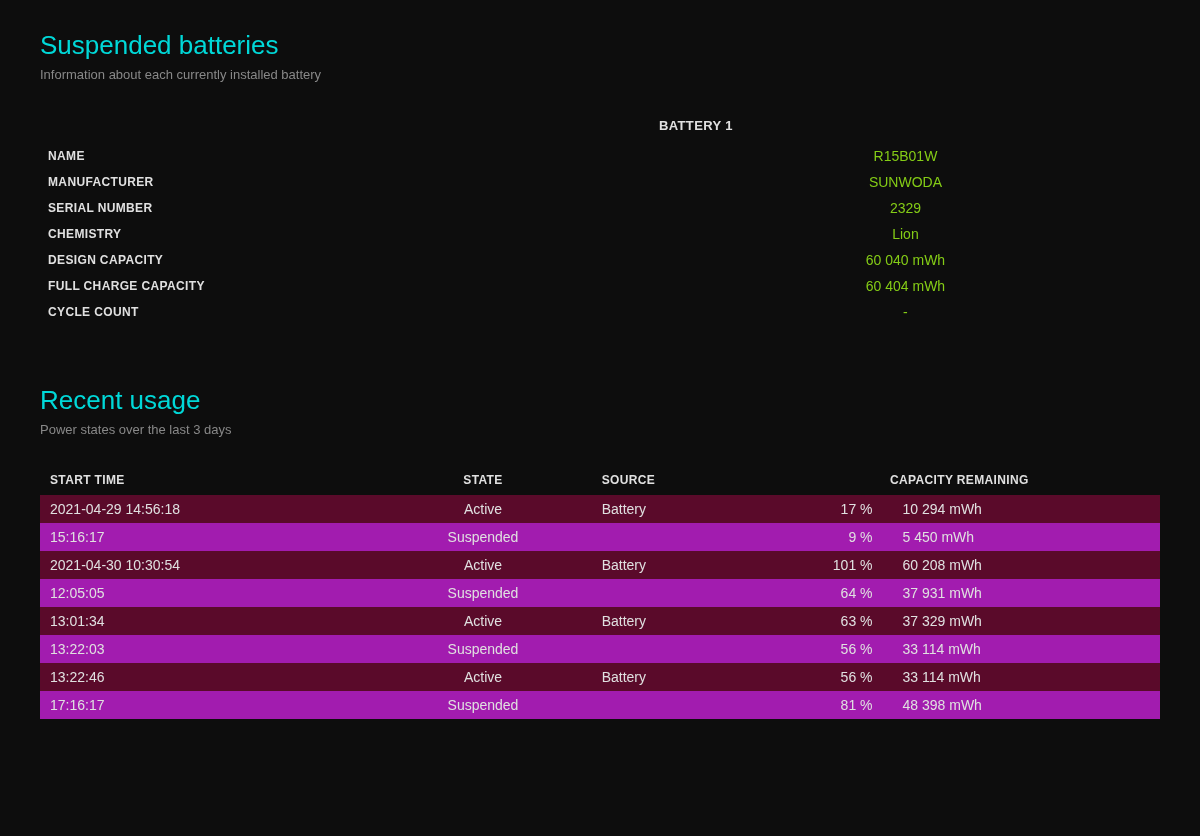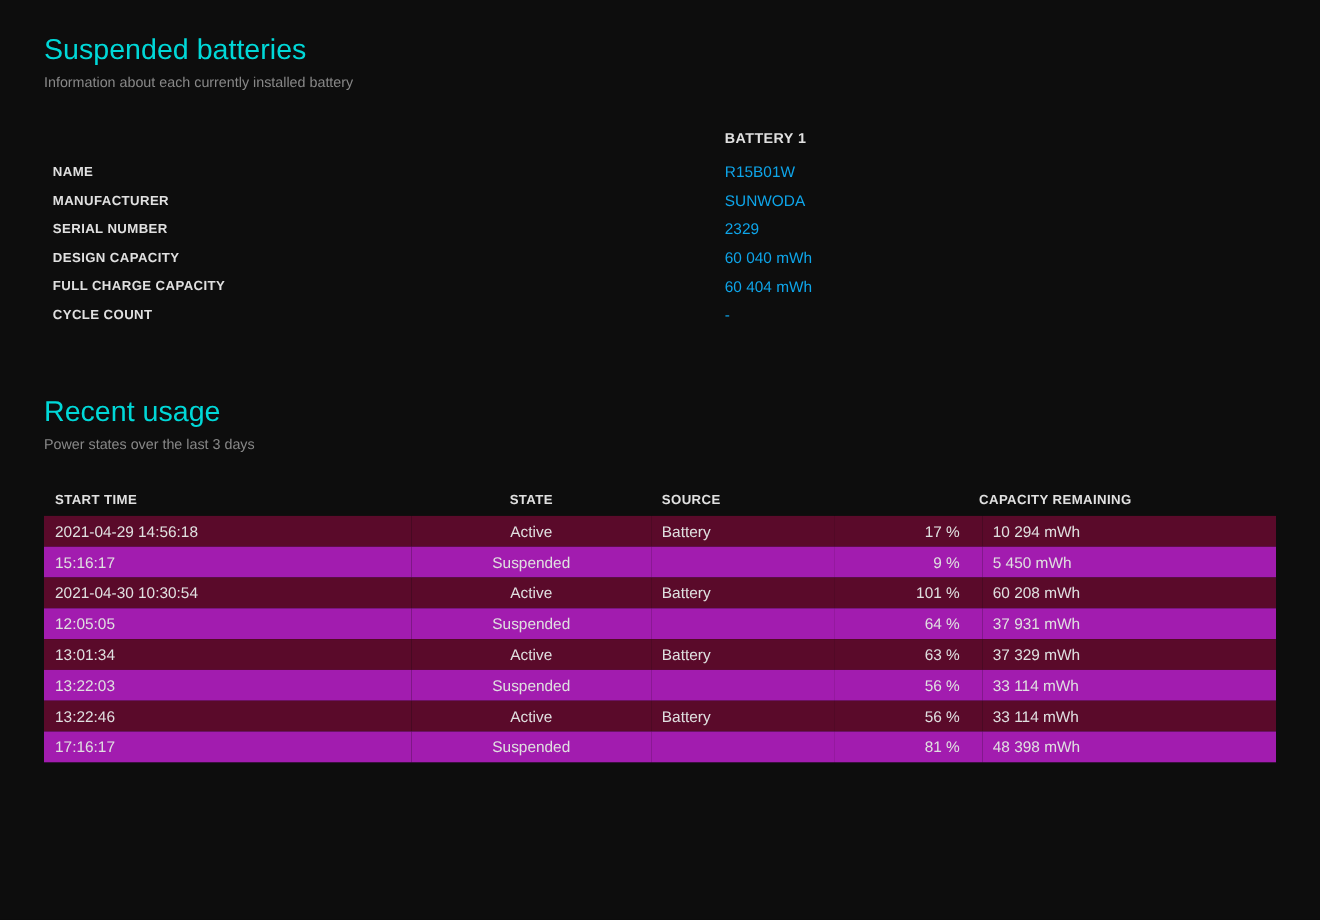--- a/index.html
+++ b/index.html
@@ -51,21 +51,22 @@
     .battery-table td.label {
       font-weight: 700;
       font-size: 12px;
       color: #e0e0e0;
       text-transform: uppercase;
       letter-spacing: 0.03em;
       width: 220px;
     }
 
     .battery-table td.value {
-      color: #0ea5e9;
+      color: #84cc16;
+      text-align: center;
     }
 
     .col-header {
       font-weight: 700;
       font-size: 12px;
       text-transform: uppercase;
       letter-spacing: 0.03em;
     }
 
     .divider {
@@ -162,20 +163,24 @@
     </tr>
         <tr>
       <td class="label">MANUFACTURER</td>
       <td class="value">SUNWODA</td>
     </tr>
         <tr>
       <td class="label">SERIAL NUMBER</td>
       <td class="value">2329</td>
     </tr>
         <tr>
+      <td class="label">CHEMISTRY</td>
+      <td class="value">Lion</td>
+    </tr>
+        <tr>
       <td class="label">DESIGN CAPACITY</td>
       <td class="value">60 040 mWh</td>
     </tr>
         <tr>
       <td class="label">FULL CHARGE CAPACITY</td>
       <td class="value">60 404 mWh</td>
     </tr>
         <tr>
       <td class="label">CYCLE COUNT</td>
       <td class="value">-</td>

